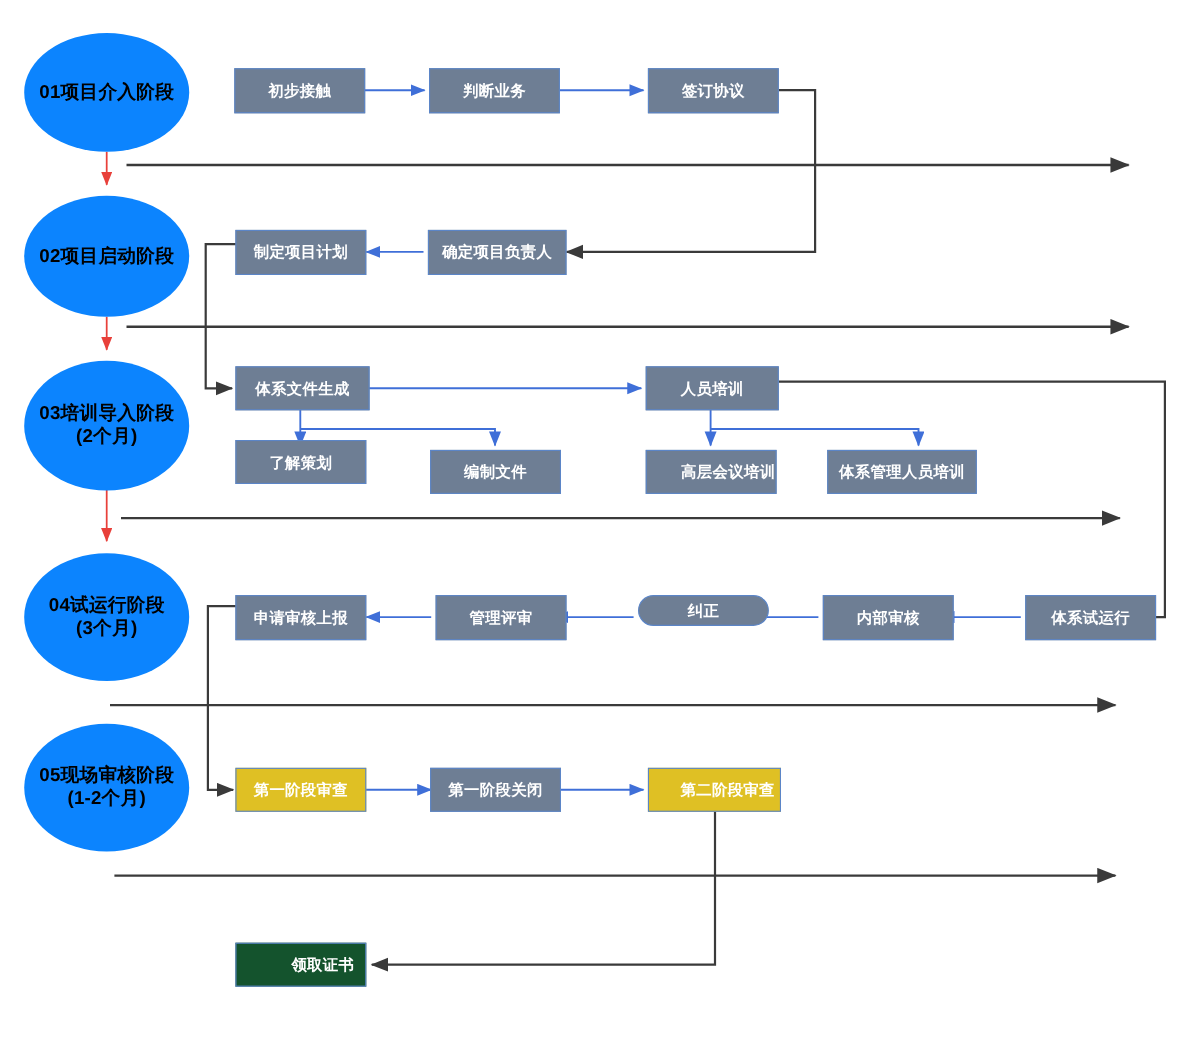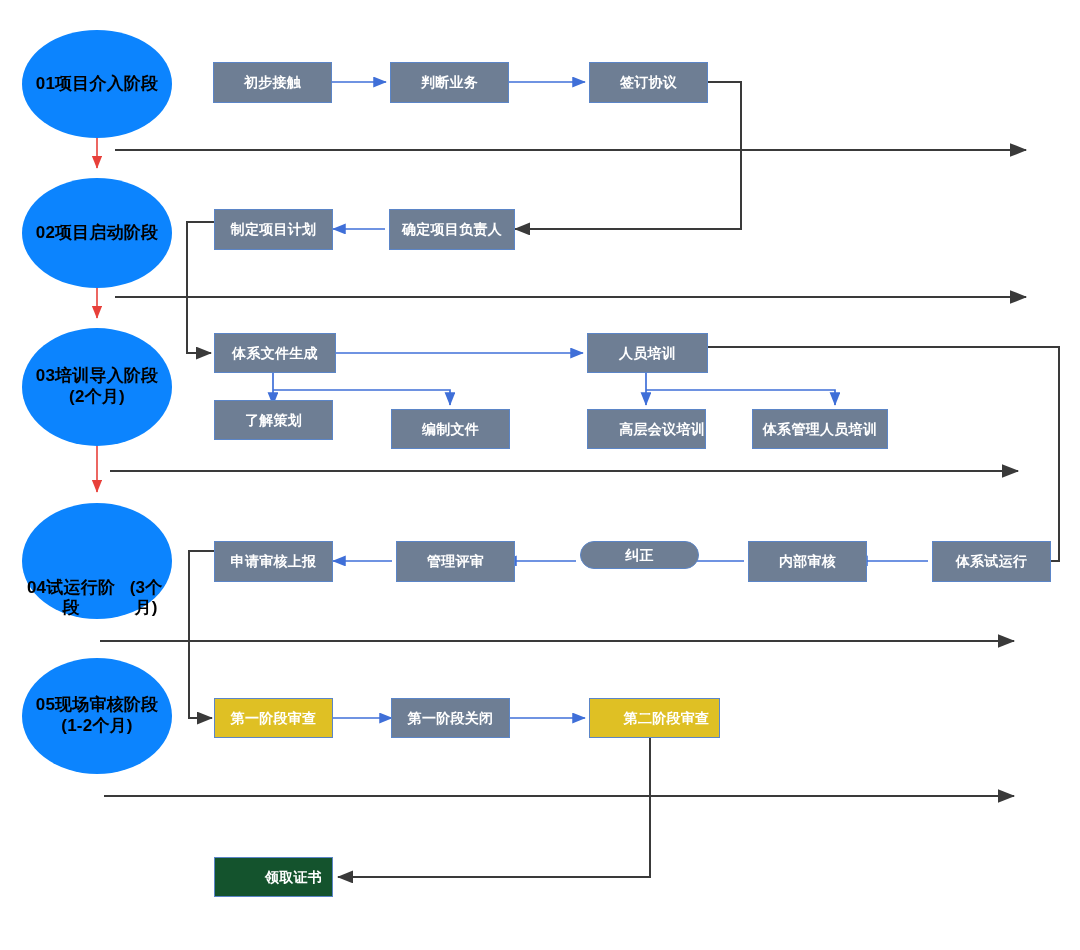--- a/index.html
+++ b/index.html
@@ -138,21 +138,21 @@
 
   <div class="stage-circle" style="left:22px; top:178px; width:150px; height:110px;">
     <span>02项目启动阶段</span>
   </div>
 
   <div class="stage-circle" style="left:22px; top:328px; width:150px; height:118px; flex-direction:column;">
     <span>03培训导入阶段</span>
     <span>(2个月)</span>
   </div>
 
-  <div class="stage-circle" style="left:22px; top:503px; width:150px; height:116px; flex-direction:row;align-items:flex-end;">
+  <div class="stage-circle" style="left:22px; top:503px; width:150px; height:116px; flex-direction:column;">
     <span>04试运行阶段</span>
     <span>(3个月)</span>
   </div>
 
   <div class="stage-circle" style="left:22px; top:658px; width:150px; height:116px; flex-direction:column;">
     <span>05现场审核阶段</span>
     <span>(1-2个月)</span>
   </div>
 
 
@@ -208,21 +208,21 @@
   <div class="node-box fill-gray" style="left:932px; top:541px; width:119px; height:41px;">
     <span>体系试运行</span>
   </div>
 
   <div class="node-box fill-gold" style="left:214px; top:698px; width:119px; height:40px;">
     <span>第一阶段审查</span>
   </div>
   <div class="node-box fill-gray" style="left:391px; top:698px; width:119px; height:40px;">
     <span>第一阶段关闭</span>
   </div>
-  <div class="node-box fill-gold" style="left:589px; top:698px; width:131px; height:40px;padding-left:24px;">
+  <div class="node-box fill-gold" style="left:589px; top:698px; width:121px; height:40px;padding-left:24px;">
     <span>第二阶段审查</span>
   </div>
 
   <div class="node-box fill-green" style="left:214px; top:857px; width:119px; height:40px;">
     <span>领取证书</span>
   </div>
 
 </div>
 
 </body></html>

